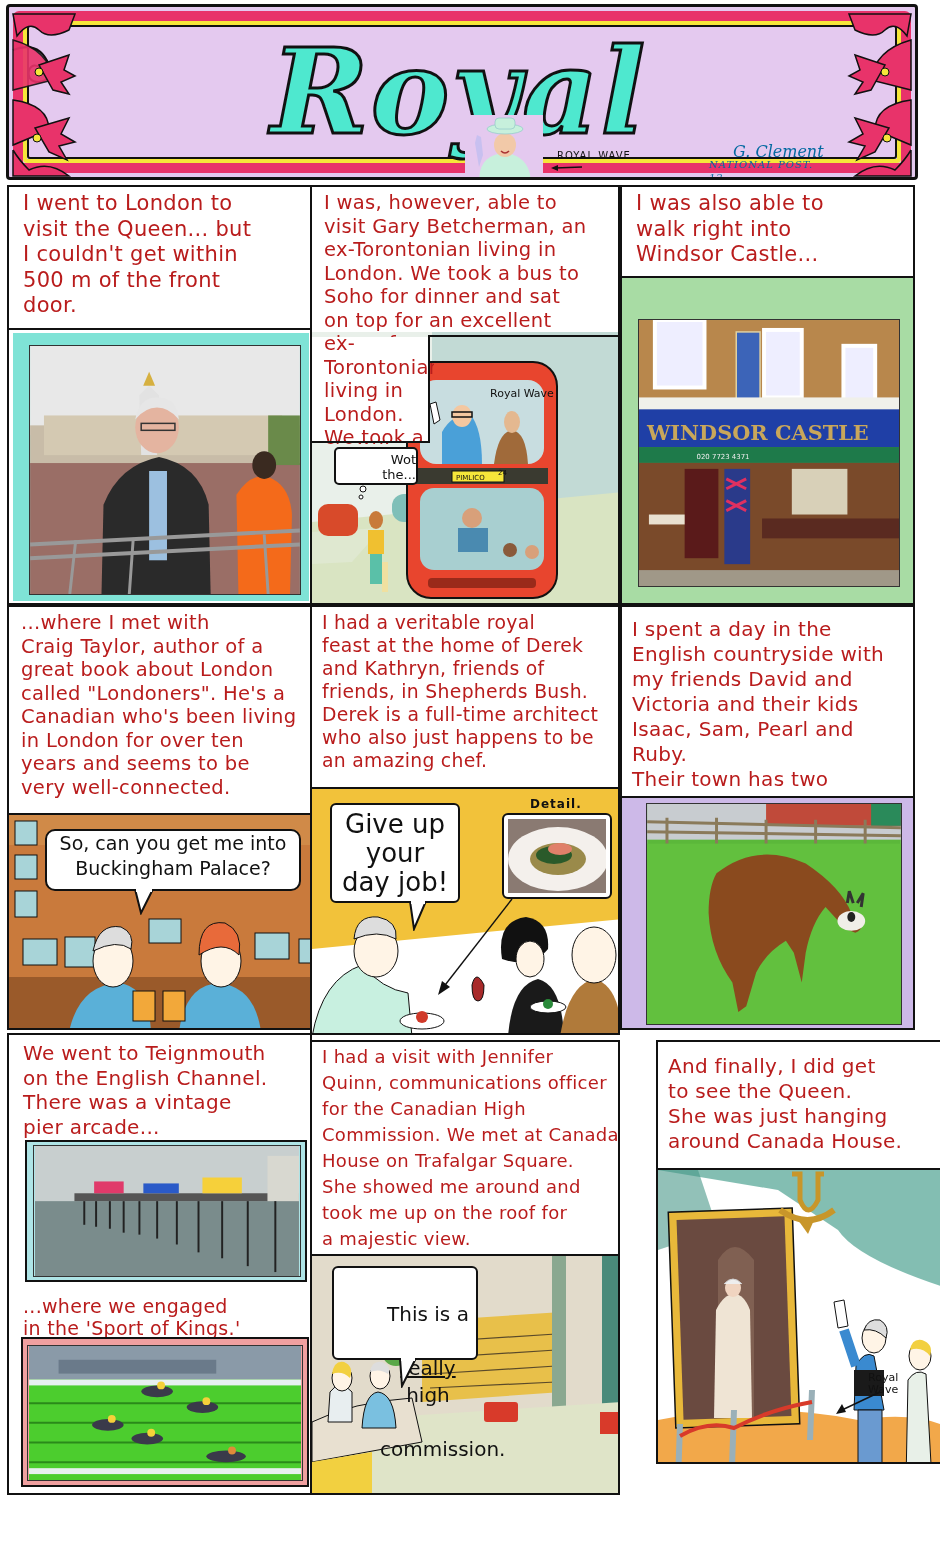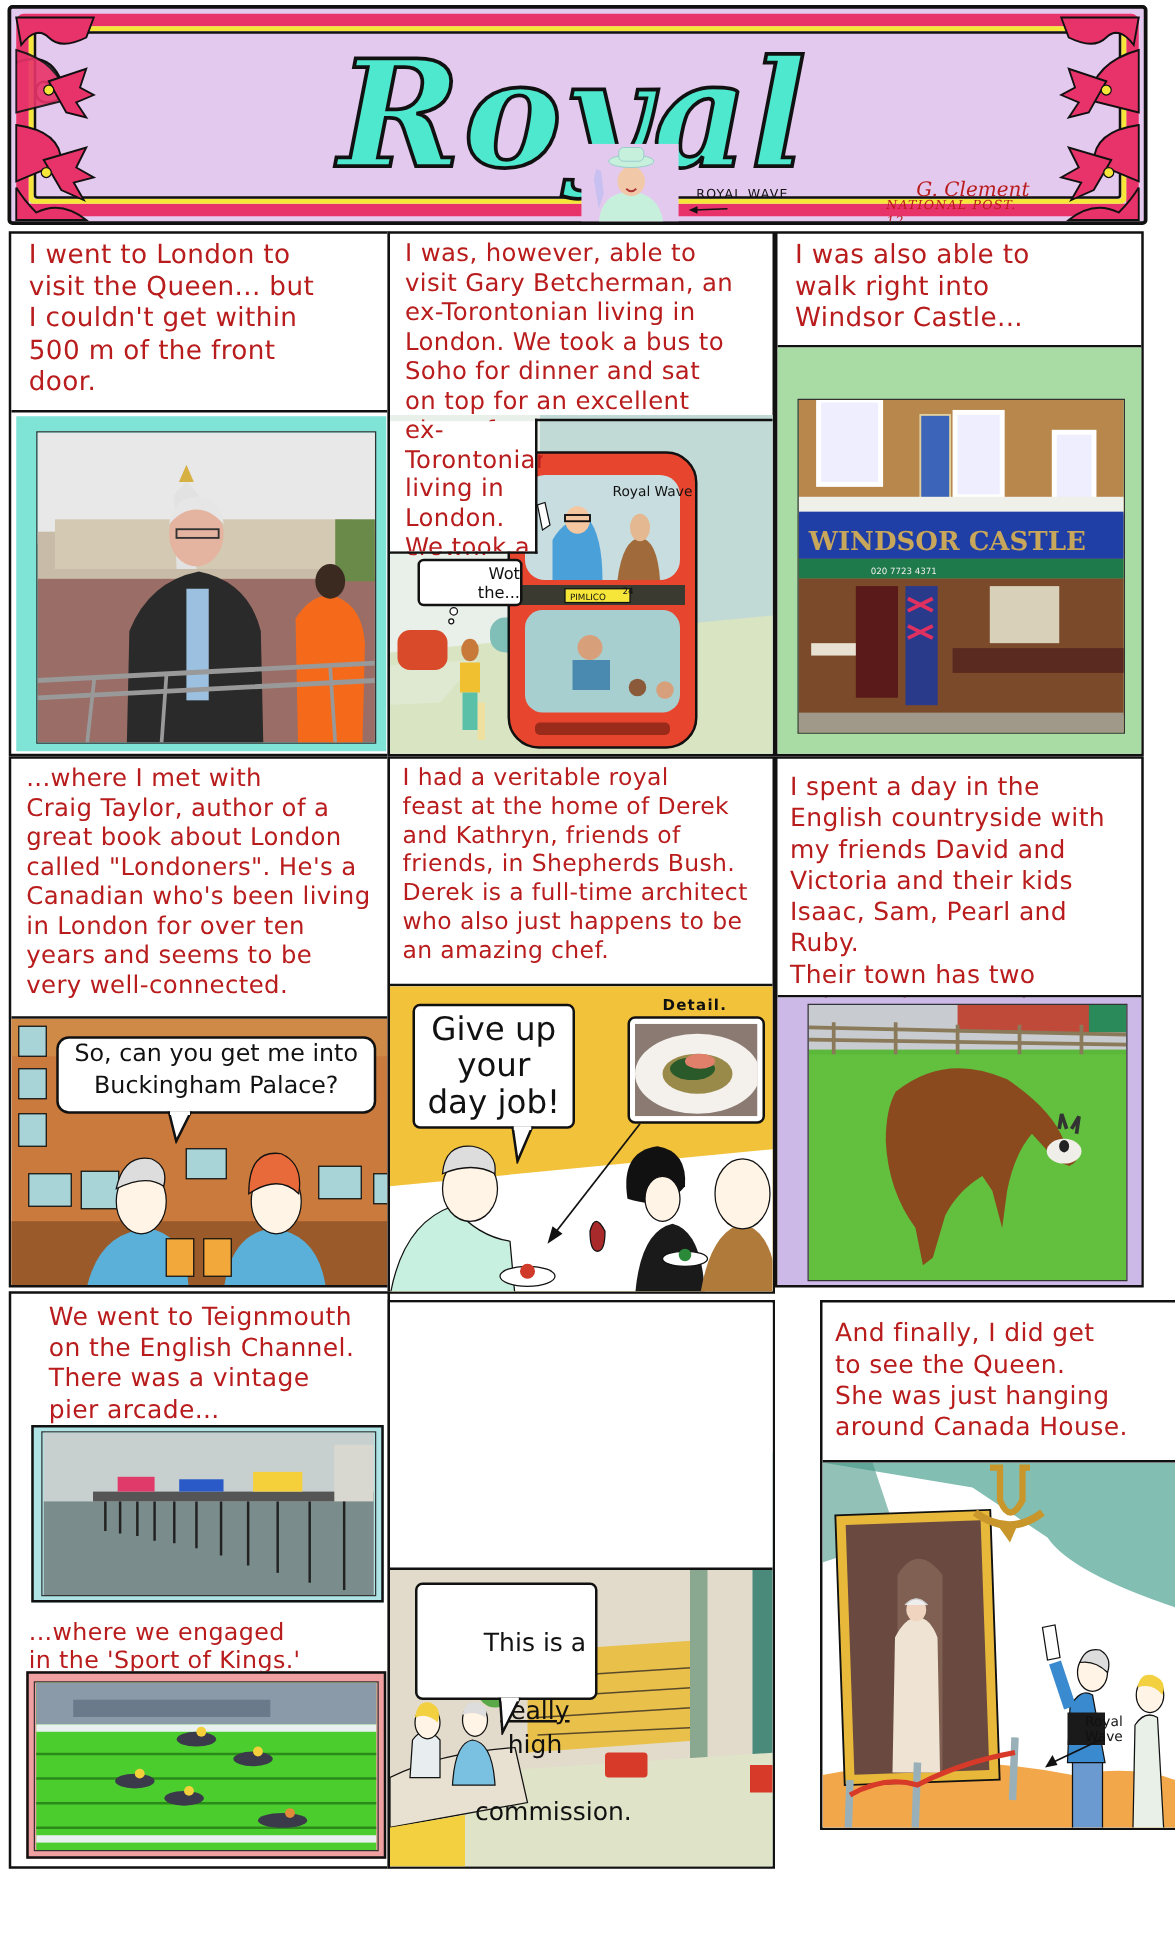--- a/index.html
+++ b/index.html
@@ -38,21 +38,21 @@
   }
   .royal-wave-label {
     position: absolute; left: 548px; top: 143px; font-size: 10px; letter-spacing: 1px;
     font-family: "DejaVu Sans", sans-serif; color: #111;
   }
   .royal-wave-arrow {
     position: absolute; left: 542px; top: 157px; width: 32px; height: 8px;
   }
   .signature {
     position: absolute; left: 700px; top: 138px; width: 120px; height: 32px;
-    font-family: "DejaVu Serif", serif; font-style: italic; font-size: 13px; color: #b91c1c;
+    font-family: "DejaVu Serif", serif; font-style: italic; font-size: 13px; color: #0369a1;
     line-height: 13px;
   }
   .signature .sig-name { display:block; padding-left: 24px; font-size: 16px; }
   .signature .sig-pub { display:block; font-size: 10px; letter-spacing: 1px; }
 
   
   .panel {
     position: absolute; border: 2px solid #111; background: #fff; overflow: hidden;
   }
   .caption {
@@ -354,21 +354,21 @@
     <path d="M20 14 L20 40 M70 14 L70 40 M120 16 L120 40 M170 16 L170 40 M220 16 L220 40" stroke="#8a7a5a" stroke-width="3"></path>
     <rect x="0" y="40" width="256" height="182" fill="#62c03e"></rect>
     <path d="M70 70 Q110 38 160 60 Q196 84 206 110 L214 116 Q220 126 210 130 L200 126 L180 104 Q166 120 160 150 L156 180 L148 150 L140 138 Q120 150 110 170 L100 204 L92 210 L86 180 Q64 150 62 110 Q62 84 70 70 Z" fill="#8a4a1e"></path>
     <ellipse cx="206" cy="118" rx="14" ry="10" fill="#f0eee8"></ellipse>
     <path d="M202 100 L204 88 L208 100 M212 100 L218 90 L216 104" stroke="#333" stroke-width="3" fill="none"></path>
     <ellipse cx="206" cy="114" rx="4" ry="5" fill="#222"></ellipse>
   </svg>
 </div>
 
 <div class="panel" style="left:7px; top:1033px; width:305px; height:462px;">
-  <div class="caption" style="left:14px; top:6px; width:288px; font-size:20px; line-height:24.5px;margin-left:16px;">We went to Teignmouth
+  <div class="caption" style="left:14px; top:6px; width:288px; font-size:20px; line-height:24.5px;">We went to Teignmouth
 on the English Channel.
 There was a vintage
 pier arcade...</div>
   <div class="mat" style="left:16px; top:105px; width:282px; height:142px; background:#aee4e6; border:2px solid #111;"></div>
   <svg class="photo" style="left:24px; top:110px; width:268px; height:132px;" viewBox="0 0 268 132">
     <rect width="268" height="132" fill="#c8cfcf"></rect>
     <rect y="56" width="268" height="76" fill="#7a8c8c"></rect>
     <rect x="40" y="48" width="228" height="8" fill="#555"></rect>
     <rect x="60" y="36" width="30" height="12" fill="#e03a6a"></rect>
     <rect x="110" y="38" width="36" height="10" fill="#2a5ac8"></rect>
@@ -442,20 +442,28 @@
     <path d="M0 420 L60 410 L60 455 L0 455 Z" fill="#f2d040"></path>
     <circle cx="84" cy="310" r="14" fill="#5aa848"></circle>
     <path d="M16 380 L18 350 Q28 336 40 350 L40 380 Z" fill="#e8eef0" stroke="#111"></path>
     <ellipse cx="30" cy="336" rx="10" ry="13" fill="#fff4e6" stroke="#111"></ellipse>
     <path d="M20 332 Q22 318 32 320 Q42 324 38 336 Q30 328 20 332" fill="#f2d040"></path>
     <path d="M50 386 Q52 352 66 350 Q82 352 84 386 Z" fill="#7ac0e0" stroke="#111"></path>
     <ellipse cx="68" cy="334" rx="10" ry="13" fill="#fff4e6" stroke="#111"></ellipse>
     <path d="M58 330 Q60 318 70 320 Q80 324 76 332 Q68 326 58 330" fill="#ddd"></path>
   </svg>
   <div style="position:absolute; left:0; top:0; width:310px; height:214px; background:#fff; border-bottom:2px solid #111;"></div>
+  <div class="caption" style="left:10px; top:2px; width:298px; font-size:18px; line-height:26px;">I had a visit with Jennifer
+Quinn, communications officer
+for the Canadian High
+Commission. We met at Canada
+House on Trafalgar Square.
+She showed me around and
+took me up on the roof for
+a majestic view.</div>
   <div class="bubble" style="left:20px; top:224px; width:146px; height:94px; font-size:20px; line-height:27px; padding-top:6px; border-radius:6px;padding-left:46px;">
     <span>This is a</span><br>
     <span style="text-decoration:underline;">really</span><span> high</span><br>
     <span>commission.</span>
   </div>
   <svg style="position:absolute; left:86px; top:316px; width:22px; height:30px;" viewBox="0 0 22 30">
     <path d="M2 0 L4 28 L18 0" fill="#fff" stroke="#111" stroke-width="2"></path>
     <rect x="3" y="0" width="14" height="3" fill="#fff"></rect>
   </svg>
 </div>

